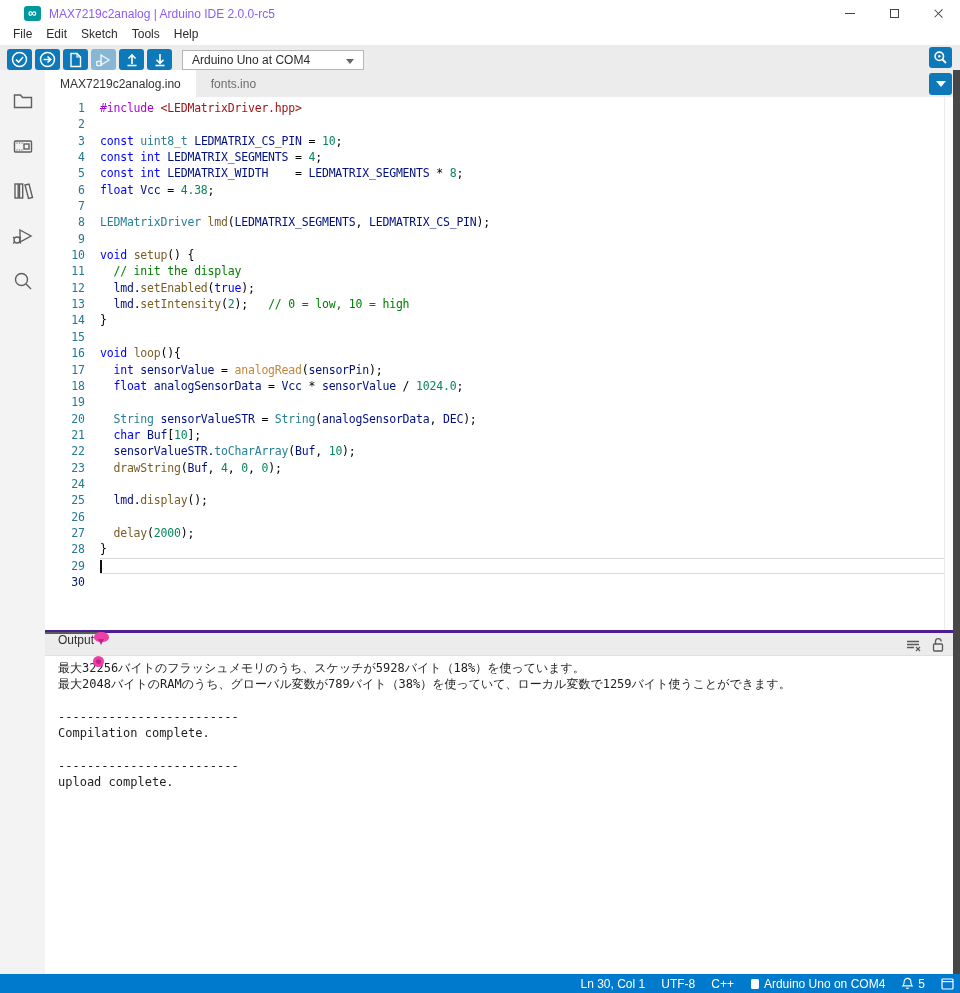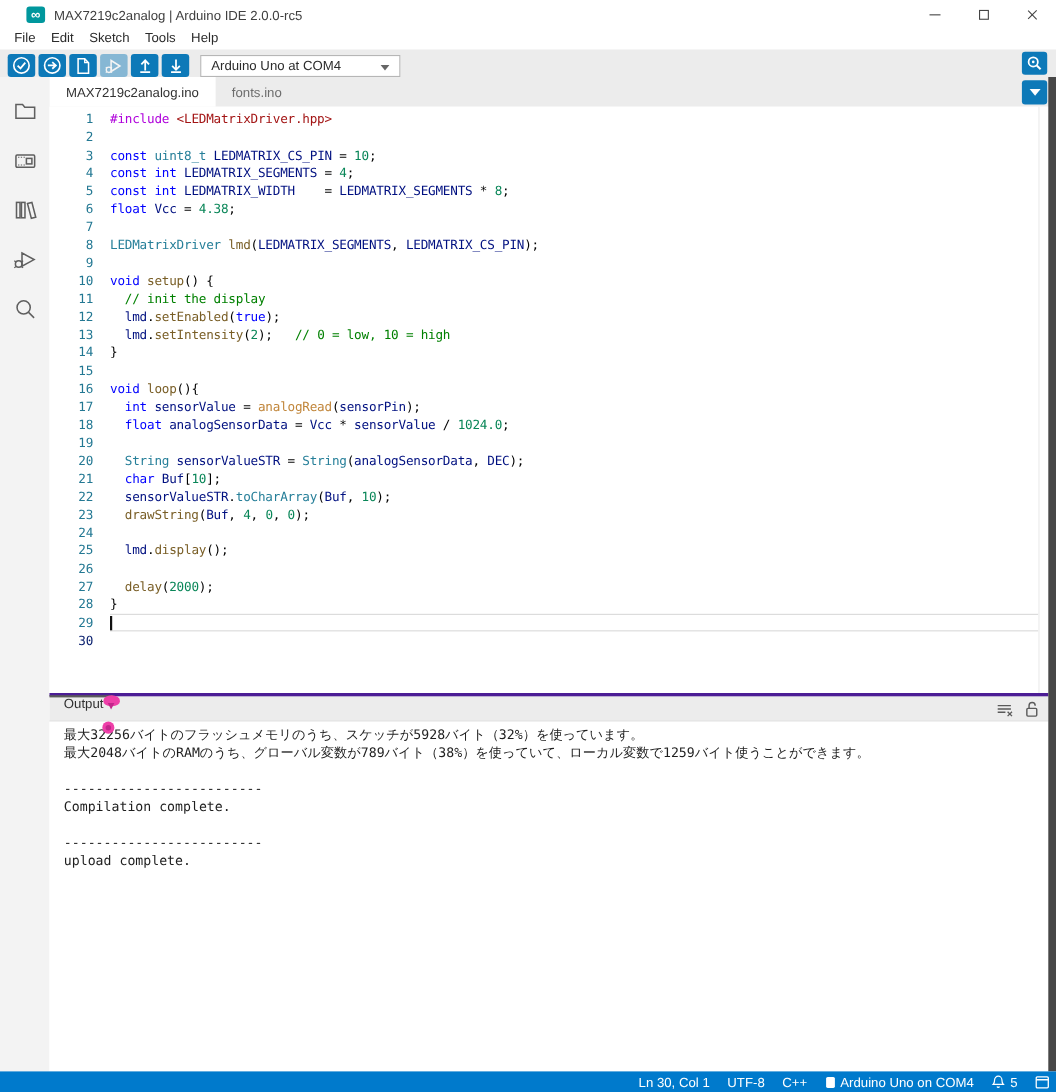--- a/index.html
+++ b/index.html
@@ -3,21 +3,21 @@
 <meta charset="utf-8">
 <style>
   * { box-sizing: border-box; margin: 0; padding: 0; }
   html,body { width:960px; height:993px; }
   body { font-family:"Liberation Sans",sans-serif; background:#fff; position:relative; overflow:hidden; color:#1a1a1a; }
   .window { position:absolute; inset:0; }
 
   
   .titlebar { position:absolute; top:0; left:0; right:0; height:27px; background:#fff; display:flex; align-items:center; }
   .app-icon { width:17px; height:15px; background:#00979d; border-radius:3px; color:#fff; font-size:12px; line-height:14px; text-align:center; margin-left:24px; font-weight:bold; }
-  .title-text { font-size:12px; margin-left:8px; color:#404040;text-align:center; }
+  .title-text { font-size:12px; margin-left:8px; color:#8b5cf6;text-align:center; }
   .win-controls { position:absolute; right:0; top:0; height:27px; display:flex; }
   .win-btn { width:44px; height:27px; display:flex; align-items:center; justify-content:center; color:#444; }
   .glyph-min { width:10px; height:0; border-top:1.4px solid #444; display:block; }
   .glyph-max { width:9px; height:9px; border:1.4px solid #444; display:block; }
   .glyph-close { position:relative; width:11px; height:11px; display:block; }
   .glyph-close:before,.glyph-close:after { content:""; position:absolute; left:5px; top:0; width:1.4px; height:11px; background:#444; }
   .glyph-close:before { transform:rotate(45deg); } .glyph-close:after { transform:rotate(-45deg); }
 
   
   .menubar { position:absolute; top:27px; left:0; right:0; height:18px; background:#fff; display:flex; padding-left:6px; }
@@ -291,21 +291,21 @@
       </span>
       <span>
         <svg width="14" height="16" viewBox="0 0 14 16">
             <rect x="2.5" y="7" width="9" height="7" rx="1"></rect>
             <path d="M4.5 7 V4.5 a2.8 2.8 0 0 1 5.6 0"></path>
           </svg>
       </span>
     </div>
   </div>
   <div class="out-content" id="out-content">
-      <div class="out-line">最大32256バイトのフラッシュメモリのうち、スケッチが5928バイト（32%）を使っています。</div>
+      <div class="out-line">最大32256バイトのフラッシュメモリのうち、スケッチが5928バイト（18%）を使っています。</div>
       <div class="out-line">最大2048バイトのRAMのうち、グローバル変数が789バイト（38%）を使っていて、ローカル変数で1259バイト使うことができます。</div>
       <div class="out-line">&nbsp;</div>
       <div class="out-line">-------------------------</div>
       <div class="out-line">Compilation complete.</div>
       <div class="out-line">&nbsp;</div>
       <div class="out-line">-------------------------</div>
       <div class="out-line">upload complete.</div>
     </div>
 
   <div class="pin">

